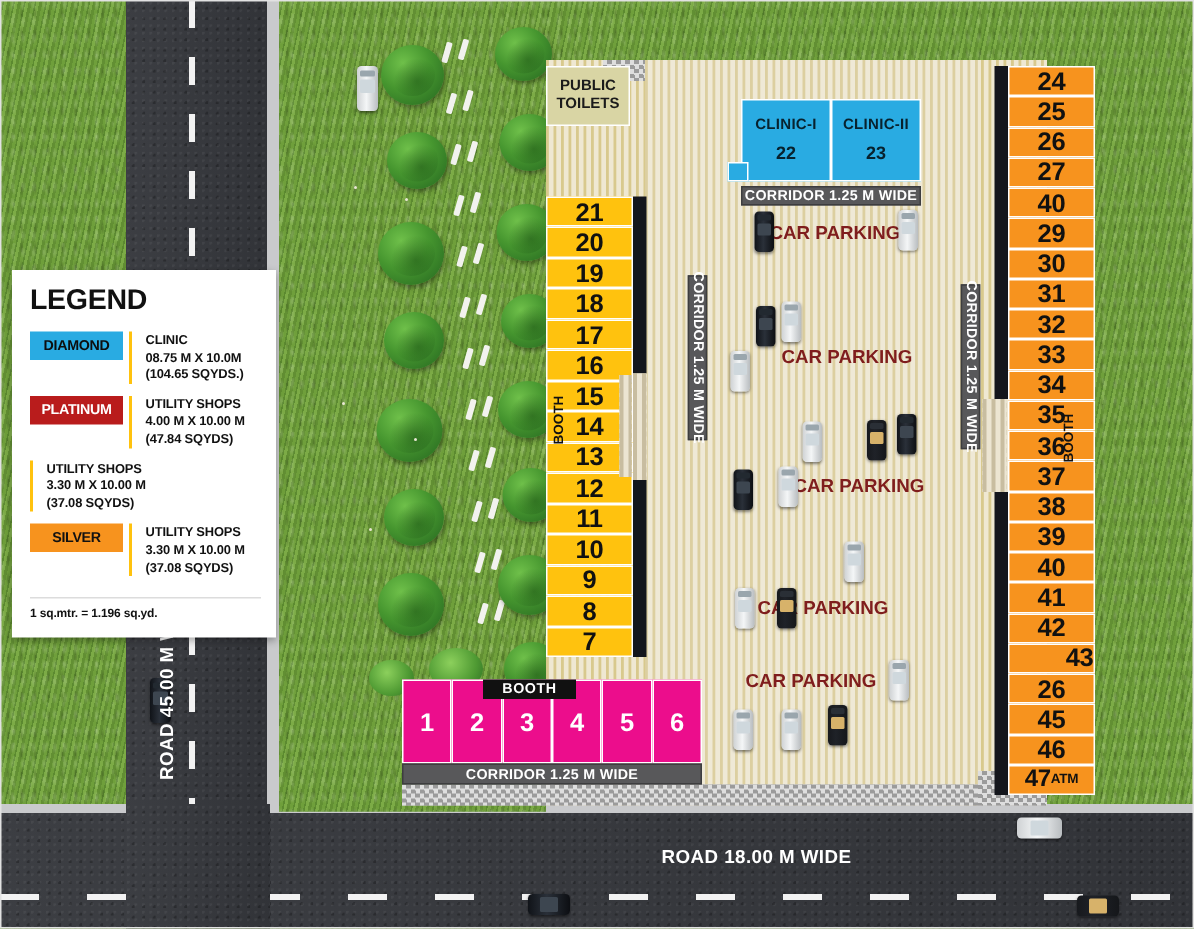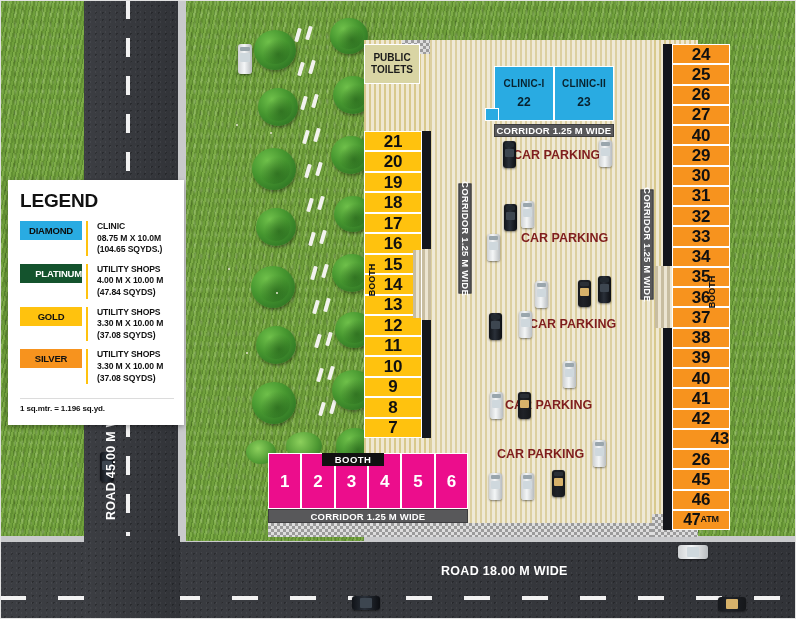--- a/index.html
+++ b/index.html
@@ -226,21 +226,21 @@
   .lg-row .c1{width:66px;display:flex;align-items:flex-start;}
   .lg-row .c2{
     font-size:8.6px;line-height:1.35;font-weight:bold;color:#111;
     padding-left:9px;border-left:2px solid #FFC20E;flex:1;letter-spacing:-.1px;
   }
   .swatch{
     display:inline-block;width:62px;text-align:center;
     font-size:9.5px;font-weight:bold;padding:4px 0;letter-spacing:-.2px;
   }
   .sw-diamond{background:#29ABE2;color:#0d0d0d;}
-  .sw-platinum{background:#14532d;color:#ffffff;text-align:right;}
+  .sw-platinum{background:#b91c1c;color:#ffffff;}
   .sw-gold{background:#FFC20E;color:#111;}
   .sw-silver{background:#F7931E;color:#111;}
   .lg-foot{
     font-size:8px;font-weight:bold;color:#111;border-top:1px solid #dcdcdc;
     padding-top:5px;margin-top:14px;letter-spacing:-.1px;
   }
   .frame{
     position:absolute;inset:0;border:1px solid #e2e2e2;pointer-events:none;
   }
 </style>
@@ -646,23 +646,20 @@
           <div class="c1">
             <span class="swatch sw-platinum">PLATINUM</span>
           </div>
           <div class="c2">
             <div>UTILITY SHOPS</div>
             <div>4.00 M X 10.00 M</div>
             <div>(47.84 SQYDS)</div>
           </div>
         </div>
         <div class="lg-row">
-          <div class="c1">
-            <span class="swatch sw-gold">GOLD</span>
-          </div>
           <div class="c2">
             <div>UTILITY SHOPS</div>
             <div>3.30 M X 10.00 M</div>
             <div>(37.08 SQYDS)</div>
           </div>
         </div>
         <div class="lg-row">
           <div class="c1">
             <span class="swatch sw-silver">SILVER</span>
           </div>

